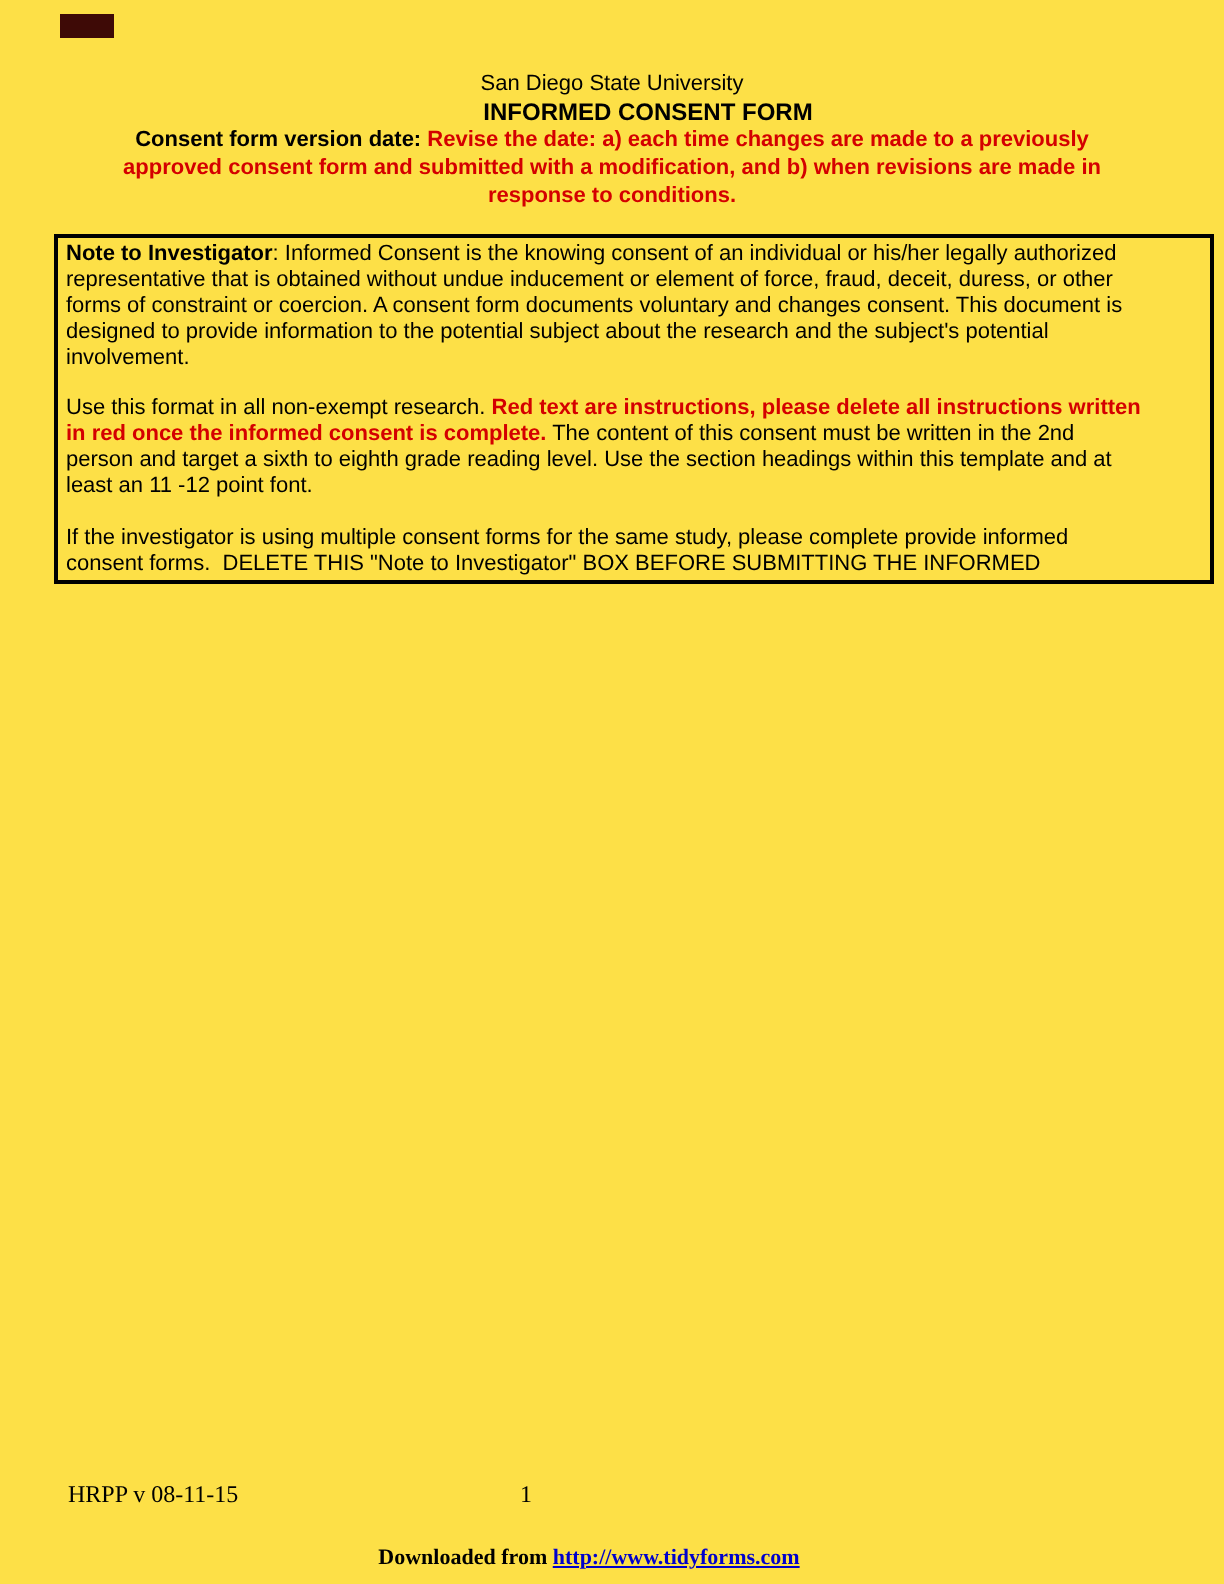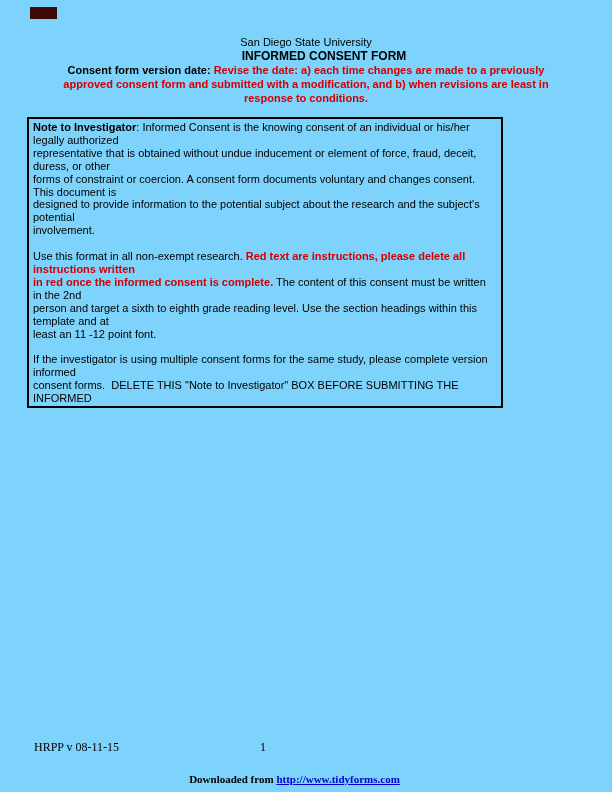--- a/index.html
+++ b/index.html
@@ -1,36 +1,36 @@
 <!DOCTYPE html>
 <html style="--red: #D40000; --blue: #0000CC; --mark: #3E0A06;"><head>
 <meta charset="utf-8">
 <style>
   html,body{margin:0;padding:0;background:#fff;}
   .page{
     position:relative;
     width:612px;height:792px;
-    background:#7dd3fc;
+    background:#fde047;
     font-family:"Liberation Sans", sans-serif;
     color:#000;
     overflow:hidden;
   }
   .corner-mark{
     position:absolute;left:30px;top:7px;width:27px;height:12px;
     background:var(--mark);
   }
   .header{
     position:absolute;left:0;top:36px;width:612px;
     text-align:center;
   }
   .uni-line{font-size:11px;line-height:13px;}
   .title-line{font-size:12px;font-weight:bold;line-height:14px;padding-left:36px;}
   .version-block{font-size:11px;line-height:14px;}
   .note-box{
-    position:absolute;left:27px;top:117px;width:476px;
+    position:absolute;left:27px;top:117px;width:580px;
     box-sizing:border-box;
     border:2px solid #000;
     padding:2px 4px 1px 4px;
     font-size:11px;line-height:12.9px;
   }
   .rl{white-space:pre-wrap;}
   .b{font-weight:bold;}
   .r{color:var(--red);}
   .lnk{color:var(--blue);text-decoration:underline;}
   .footer-version{
@@ -57,38 +57,38 @@
 
 <div class="page">
 
   <div class="corner-mark"></div>
 
   <div class="header">
     <div class="uni-line">San Diego State University</div>
     <div class="title-line">INFORMED CONSENT FORM</div>
     <div class="version-block">
         <div class="rl"><span class="b">Consent form version date: </span><span class="b r">Revise the date: a) each time changes are made to a previously</span></div>
-        <div class="rl"><span class="b r">approved consent form and submitted with a modification, and b) when revisions are least in</span></div>
+        <div class="rl"><span class="b r">approved consent form and submitted with a modification, and b) when revisions are made in</span></div>
         <div class="rl"><span class="b r">response to conditions.</span></div>
       </div>
   </div>
 
   <div class="note-box">
       <div class="rl"><span class="b">Note to Investigator</span><span>: Informed Consent is the knowing consent of an individual or his/her legally authorized</span></div>
       <div class="rl"><span>representative that is obtained without undue inducement or element of force, fraud, deceit, duress, or other</span></div>
       <div class="rl"><span>forms of constraint or coercion. A consent form documents voluntary and changes consent. This document is</span></div>
       <div class="rl"><span>designed to provide information to the potential subject about the research and the subject's potential</span></div>
       <div class="rl"><span>involvement.</span></div>
       <div class="rl">&nbsp;</div>
       <div class="rl"><span>Use this format in all non-exempt research. </span><span class="b r">Red text are instructions, please delete all instructions written</span></div>
       <div class="rl"><span class="b r">in red once the informed consent is complete.</span><span> The content of this consent must be written in the 2nd</span></div>
       <div class="rl"><span>person and target a sixth to eighth grade reading level. Use the section headings within this template and at</span></div>
       <div class="rl"><span>least an 11 -12 point font.</span></div>
       <div class="rl">&nbsp;</div>
-      <div class="rl"><span>If the investigator is using multiple consent forms for the same study, please complete version informed</span></div>
+      <div class="rl"><span>If the investigator is using multiple consent forms for the same study, please complete provide informed</span></div>
       <div class="rl"><span>consent forms.  DELETE THIS "Note to Investigator" BOX BEFORE SUBMITTING THE INFORMED</span></div>
     </div>
 
   <div class="footer-version">HRPP v 08-11-15</div>
 
   <div class="footer-page">1</div>
 
   <div class="downloaded-line">
       <div class="rl"><span>Downloaded from </span><span class="lnk">http://www.tidyforms.com</span></div>
     </div>

